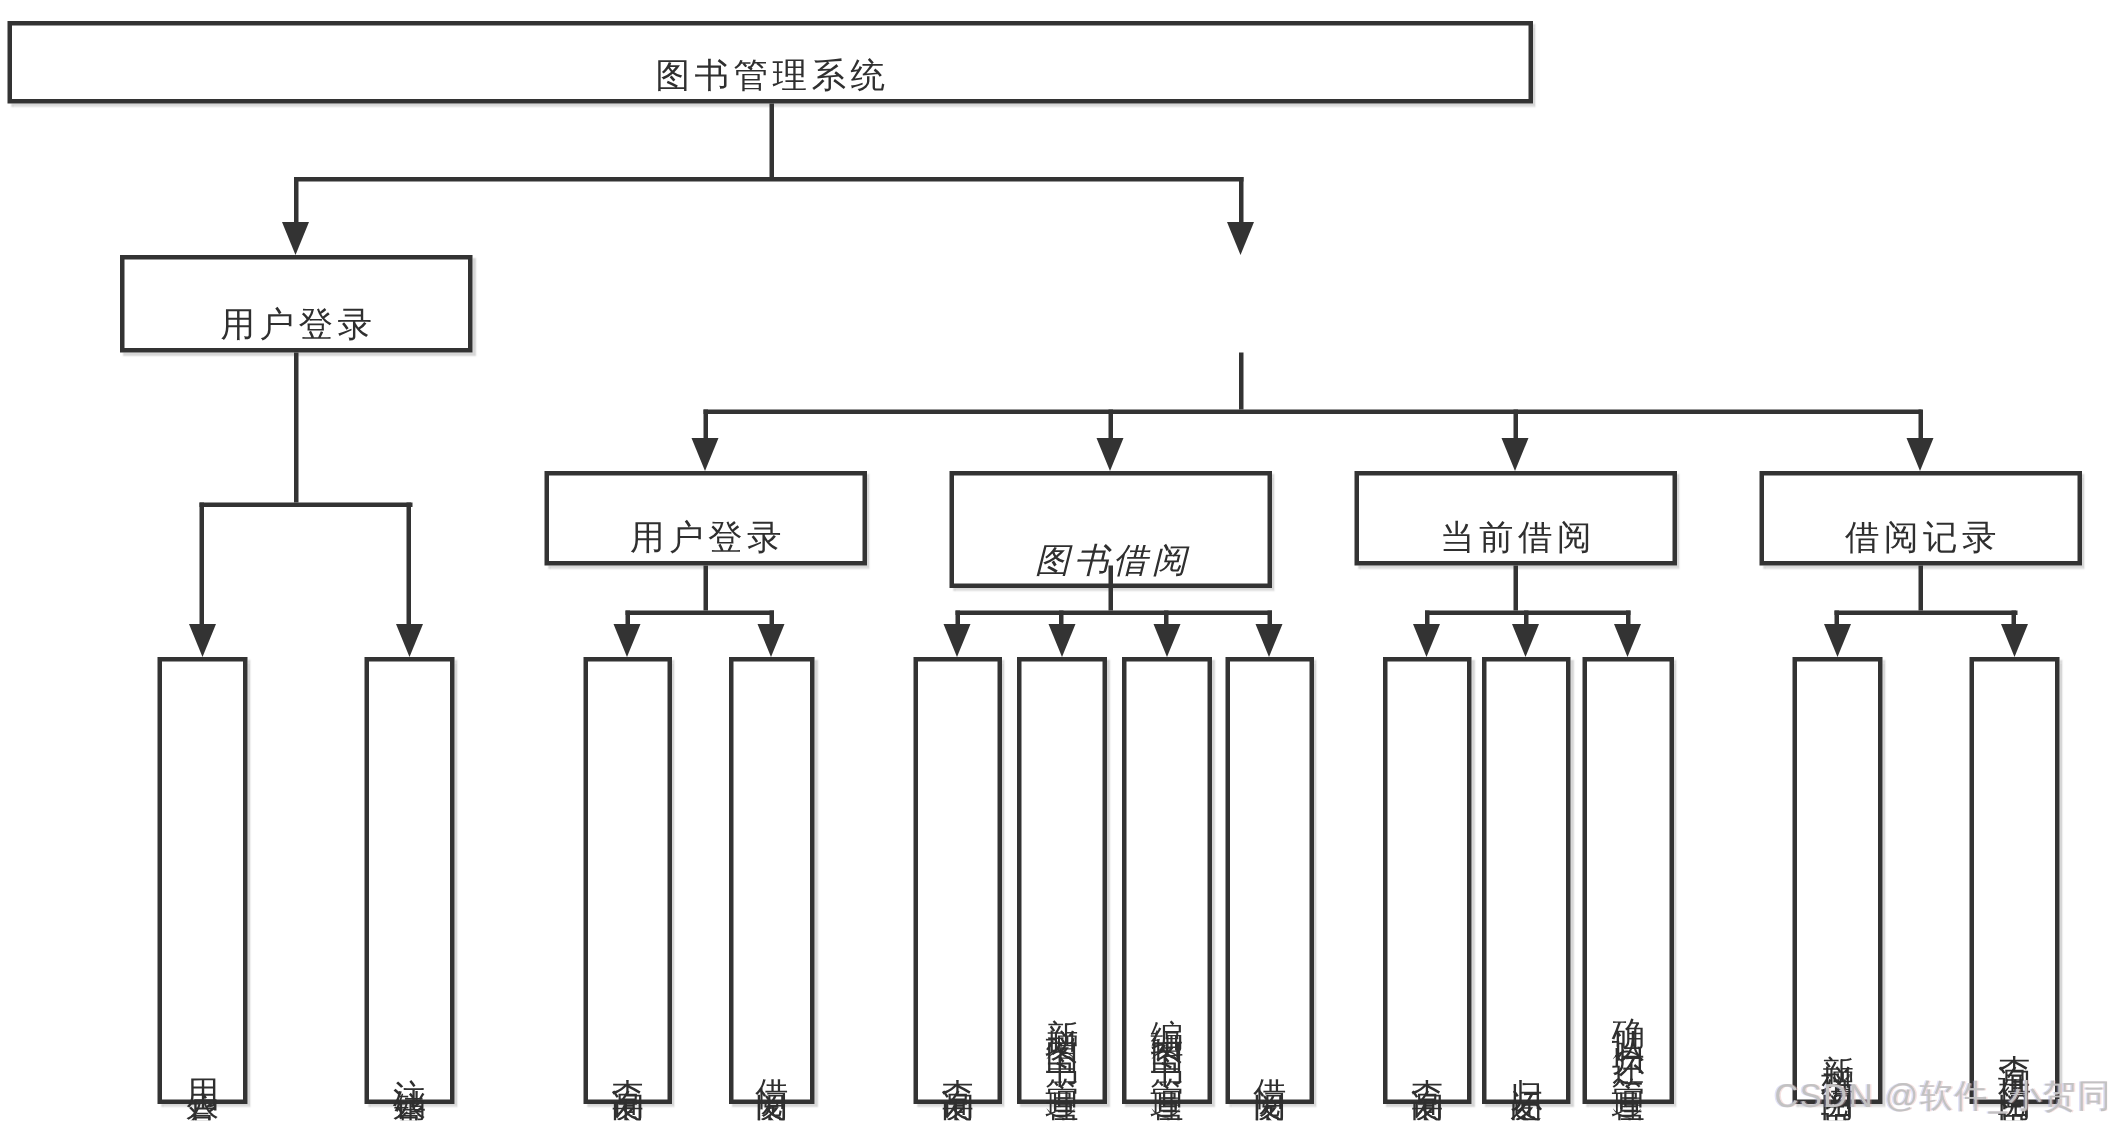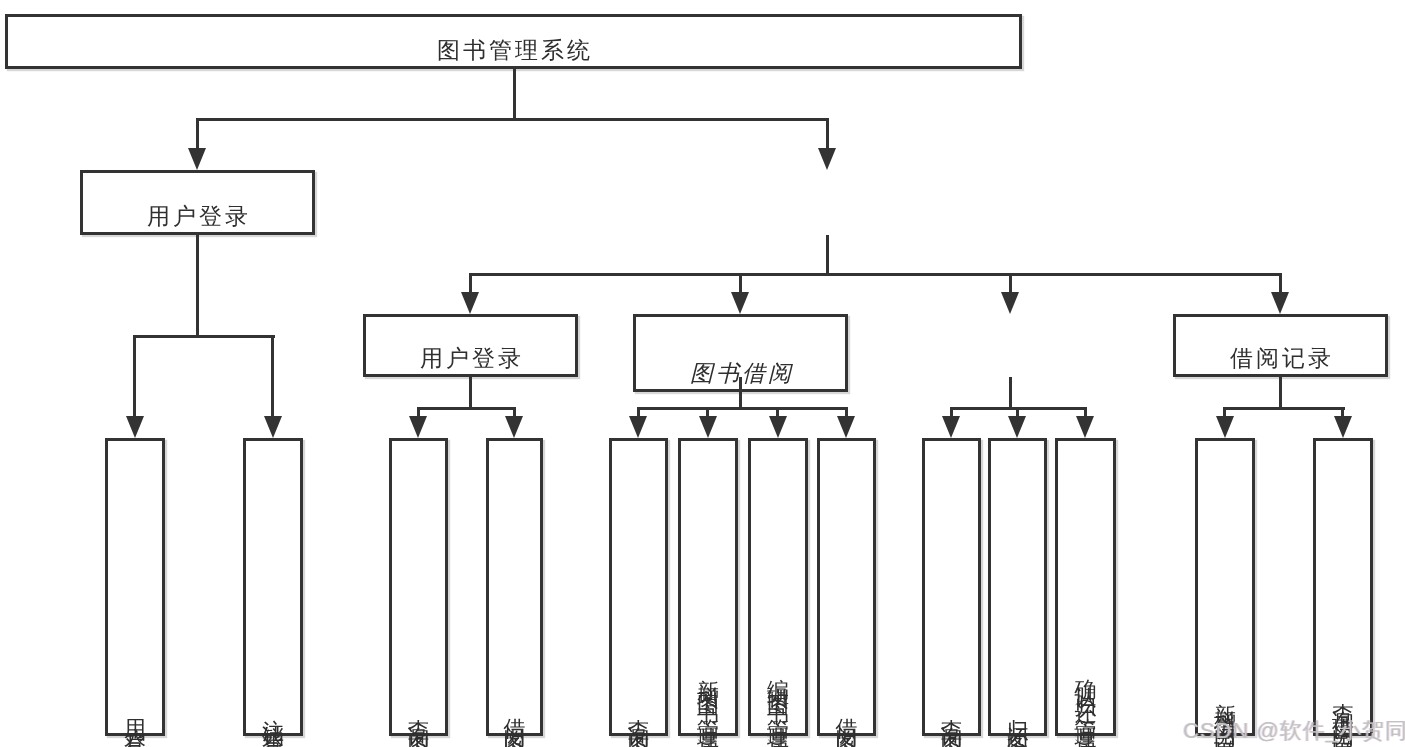--- a/index.html
+++ b/index.html
@@ -94,20 +94,23 @@
   <div class="ar" style="left:1001px;top:292px;"></div>
   <div class="vl" style="left:1279px;top:273px;height:20px;"></div>
   <div class="ar" style="left:1271px;top:292px;"></div>
 
   <div class="box" style="left:363px;top:314px;width:215px;height:63px;">
     <span class="lbl">用户登录</span>
   </div>
   <div class="box" style="left:633px;top:314px;width:215px;height:78px;font-style:italic;">
     <span class="lbl">图书借阅</span>
   </div>
+  <div class="box" style="left:903px;top:314px;width:215px;height:63px;">
+    <span class="lbl">当前借阅</span>
+  </div>
   <div class="box" style="left:1173px;top:314px;width:215px;height:63px;">
     <span class="lbl">借阅记录</span>
   </div>
 
   <div class="vl" style="left:469px;top:377px;height:30px;"></div>
   <div class="hl" style="left:417px;top:407px;width:99px;"></div>
   <div class="vl" style="left:417px;top:407px;height:10px;"></div>
   <div class="ar" style="left:409px;top:416px;"></div>
   <div class="vl" style="left:513px;top:407px;height:10px;"></div>
   <div class="ar" style="left:505px;top:416px;"></div>

